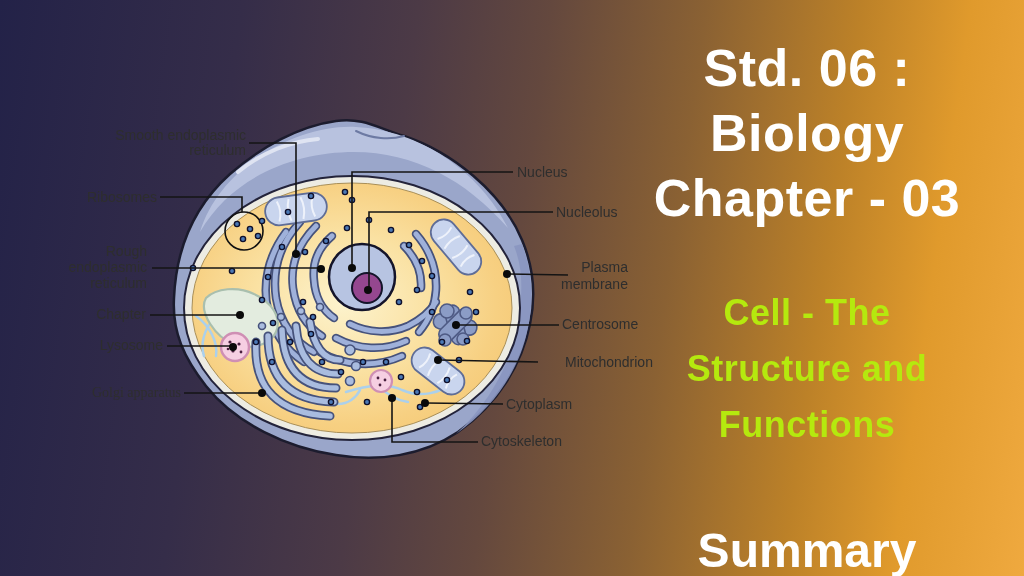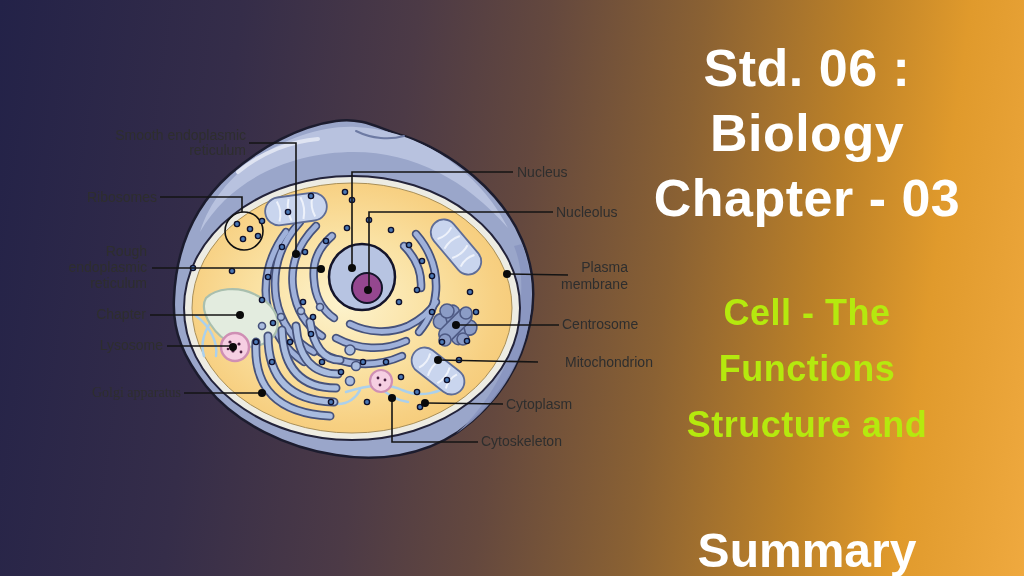--- a/index.html
+++ b/index.html
@@ -285,19 +285,19 @@
     <span class="ln">Cytoskeleton</span>
   </div>
 
   <div class="panel">
     <div class="title">
       <div>Std. 06 : Biology</div>
       <div>Chapter - 03</div>
     </div>
     <div class="subtitle" style="color:#b5e90e;">
       <div>Cell - The</div>
+      <div>Structure and</div>
       <div>Functions</div>
-      <div>Structure and</div>
     </div>
     <div class="summary">Summary</div>
   </div>
 
 </div>
 
 </body></html>

